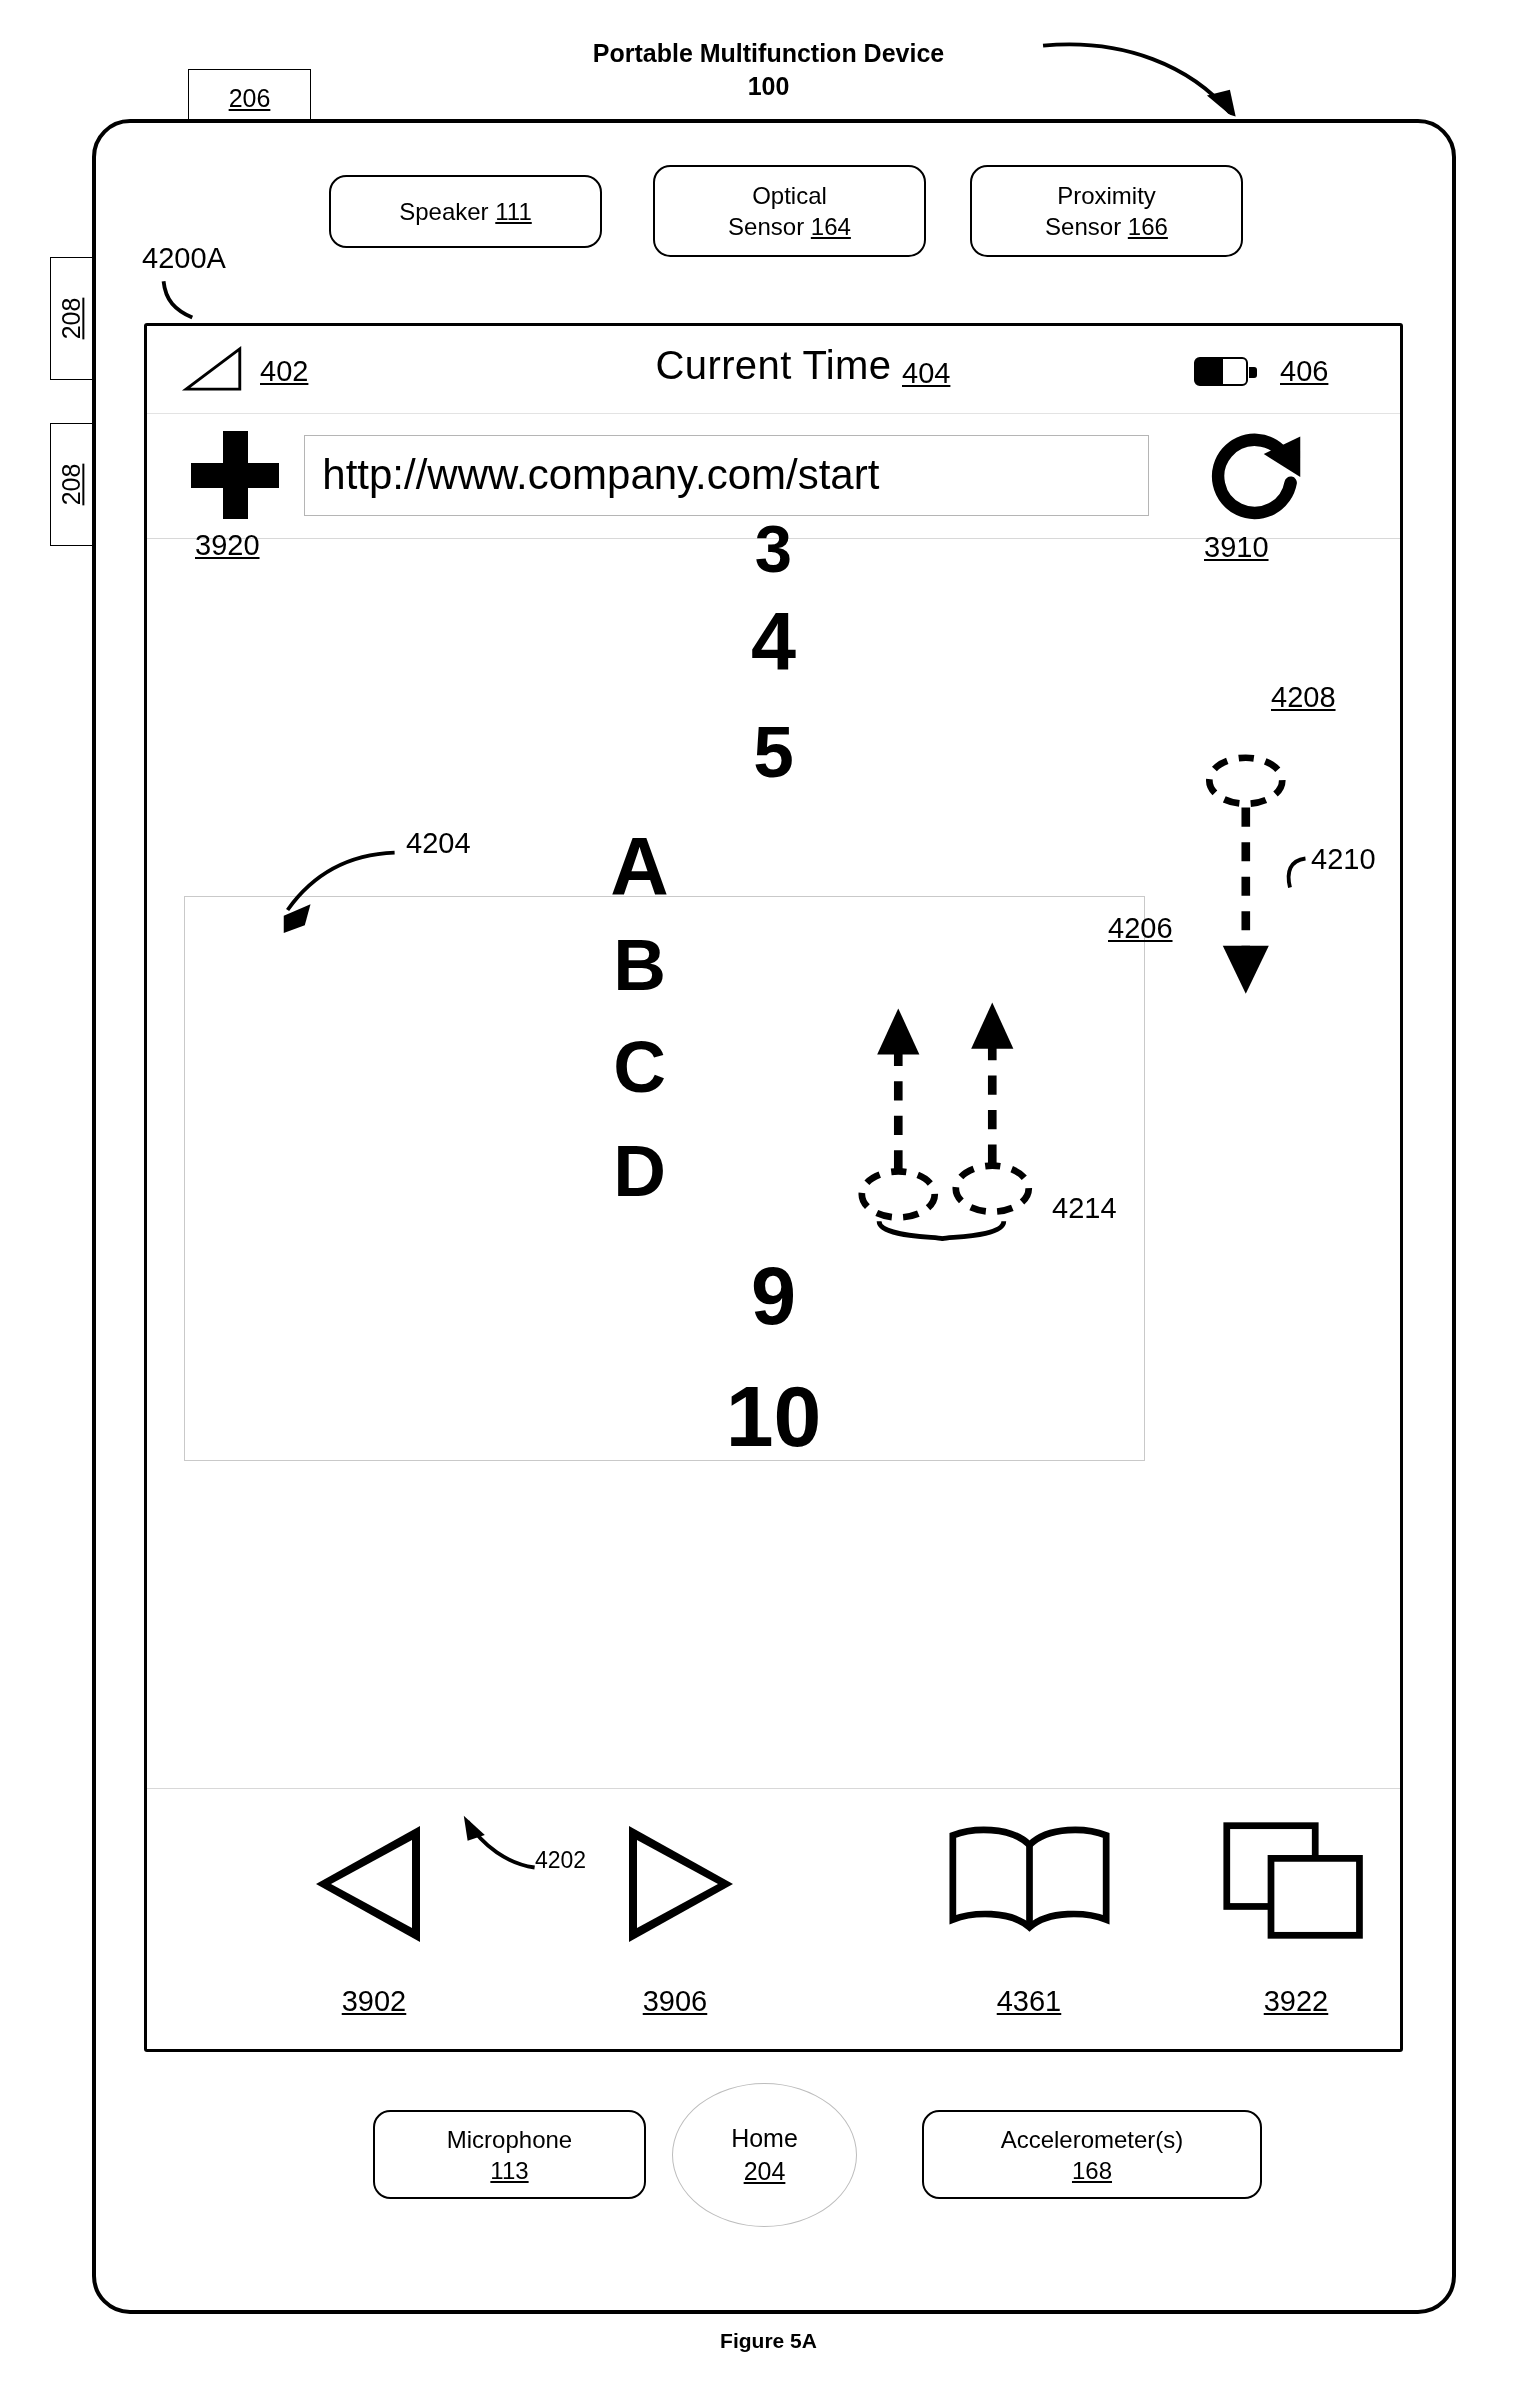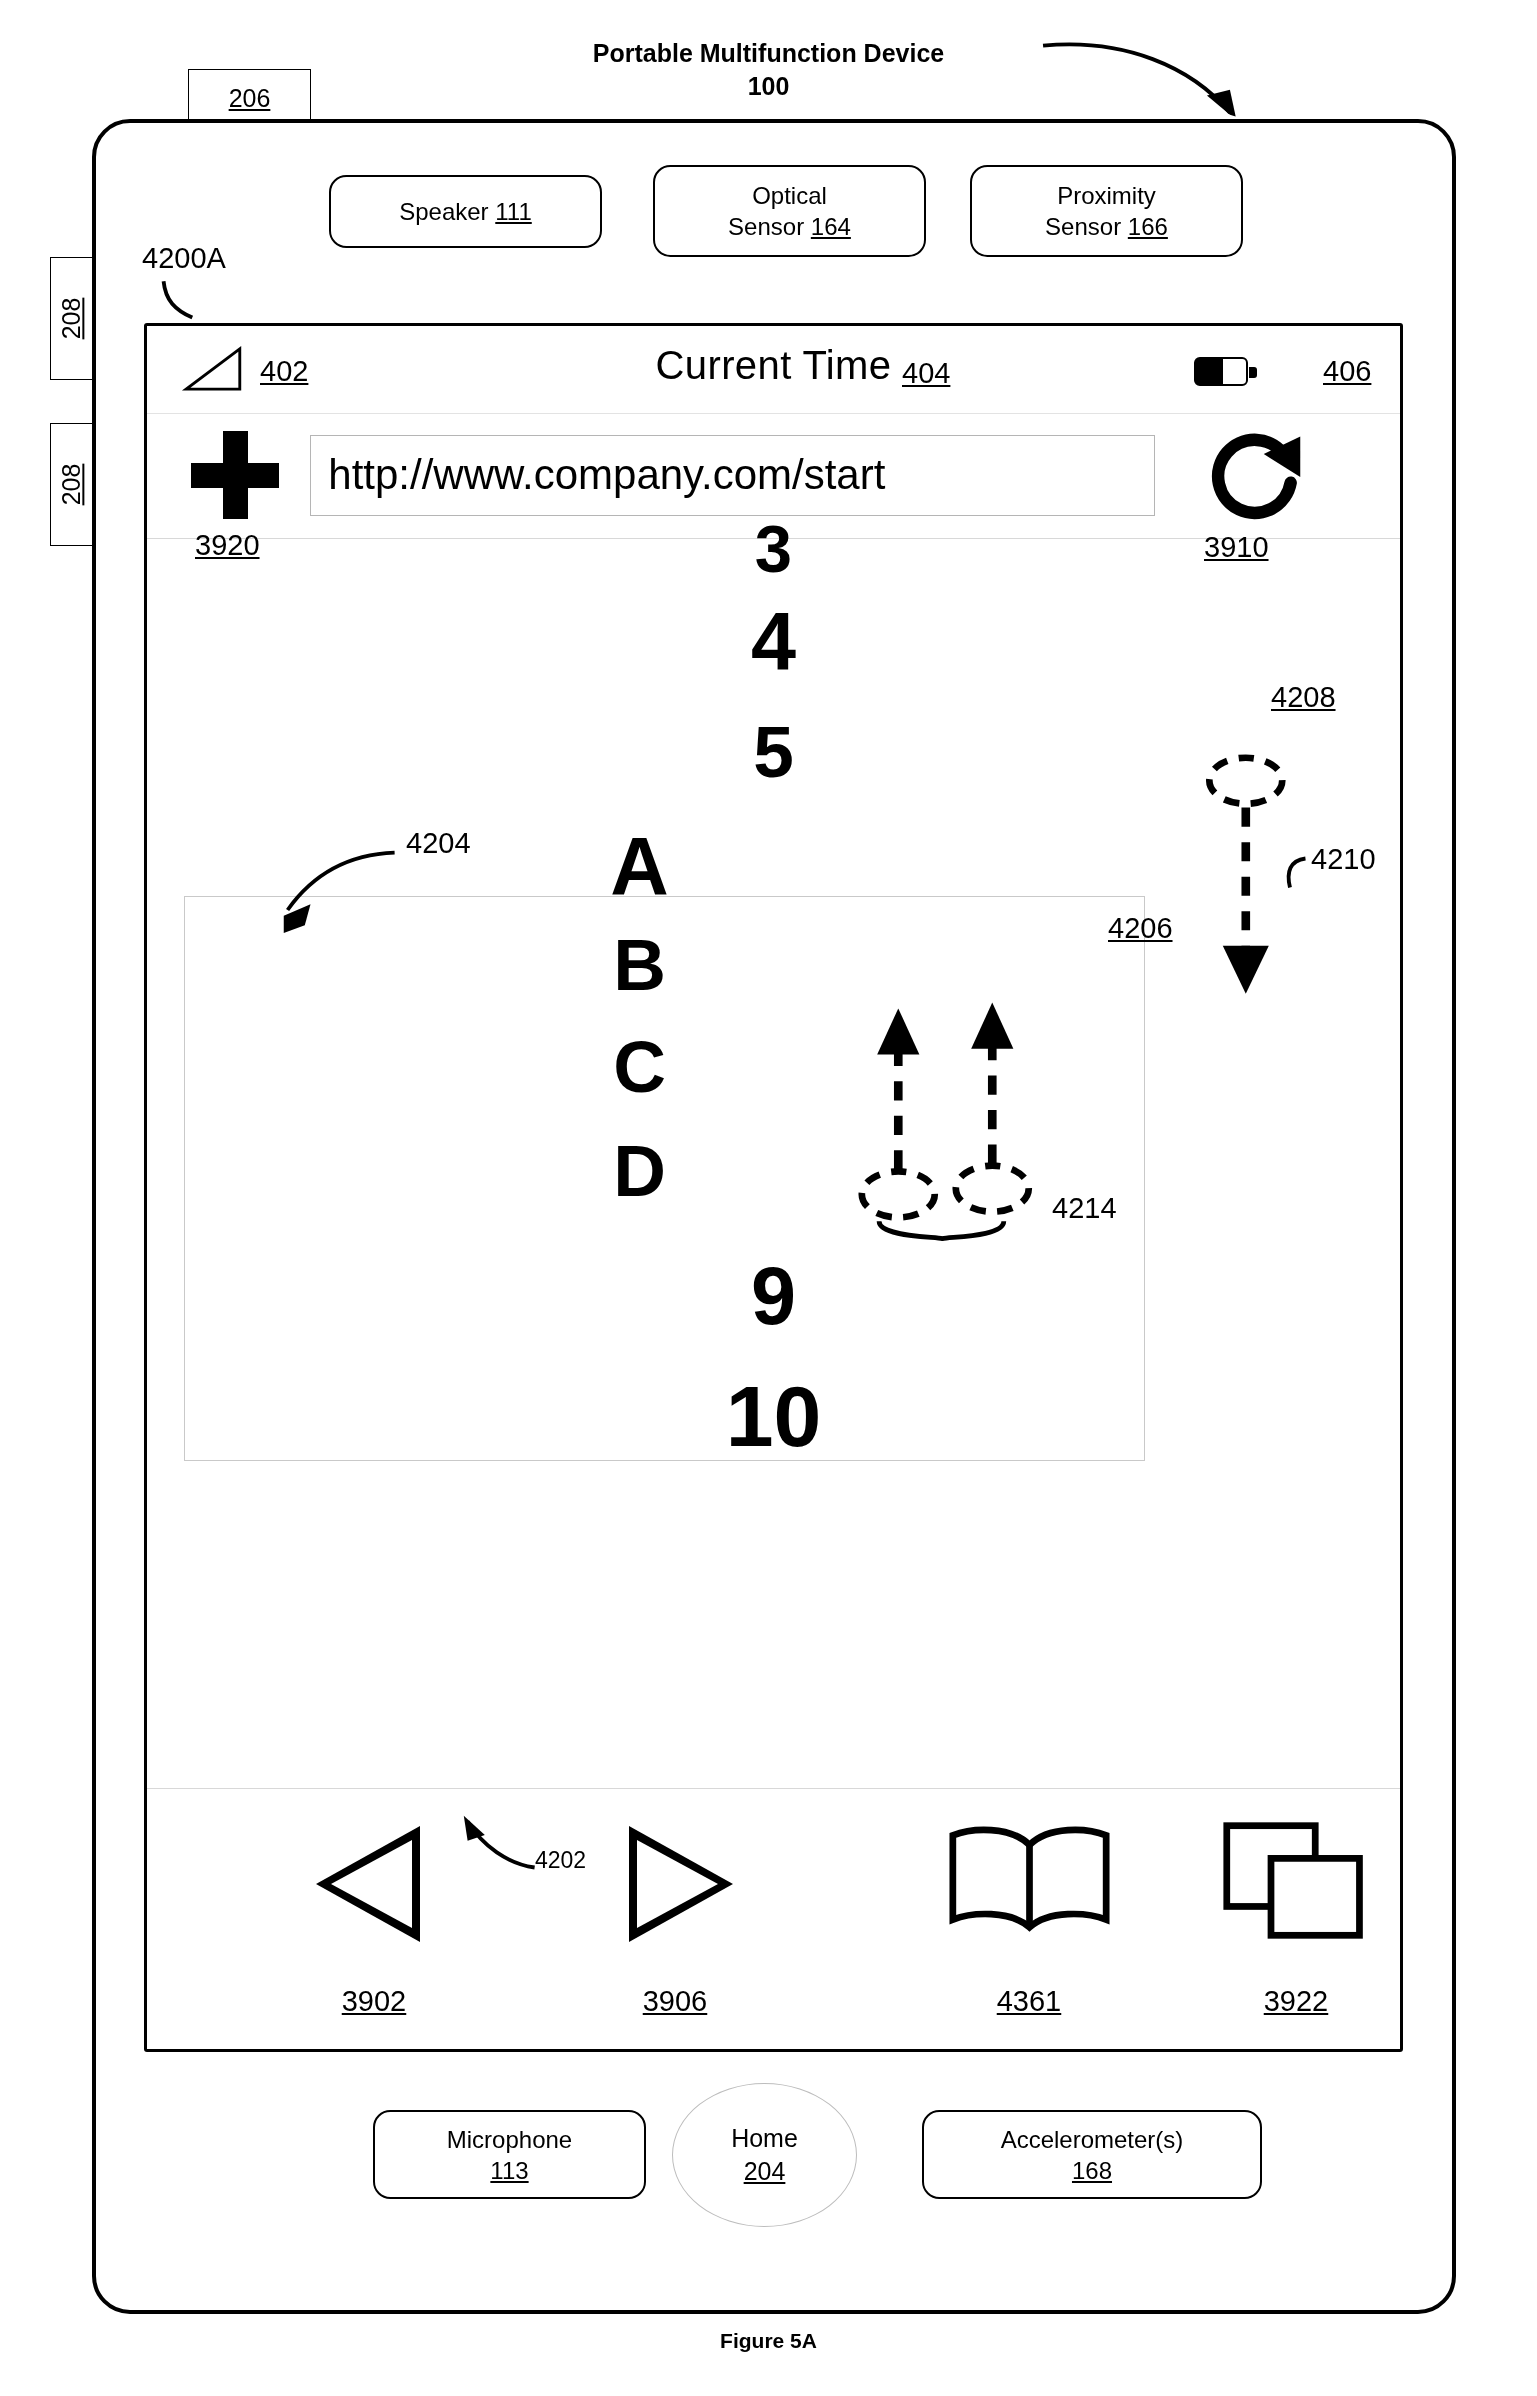--- a/index.html
+++ b/index.html
@@ -121,21 +121,21 @@
     left: 37px; top: 21px;
     width: 58px; height: 44px;
   }
   .status-num {
     position: absolute;
     font-size: 29px;
     text-decoration: underline;
   }
   #num-402 { left: 113px; top: 29px; }
   #num-404 { left: 755px; top: 31px; }
-  #num-406 { left: 1176px; top: 29px; }
+  #num-406 { left: 1133px; top: 29px; }
   .current-time {
     position: absolute;
     left: 0; top: 17.3px;
     width: 100%;
     text-align: center;
     font-size: 40px;
     letter-spacing: 0.4px;
   }
   .battery-icon {
     position: absolute;
@@ -171,21 +171,21 @@
   }
   .plus-btn:before, .plus-btn:after {
     content: "";
     position: absolute;
     background: #000;
   }
   .plus-btn:before { left: 32px; top: 0; width: 25px; height: 88px; }
   .plus-btn:after  { left: 0; top: 32px; width: 88px; height: 25px; }
   .url-field {
     position: absolute;
-    left: 163px; top: 21px;
+    left: 157px; top: 21px;
     width: 845px; height: 81px;
     border: 1.9px solid #b5b5b5;
     background: #fff;
     box-sizing: border-box;
     font-size: 42px;
     line-height: 77px;
     padding-left: 17.3px;
     color: #000;
     white-space: nowrap;
     overflow: hidden;

